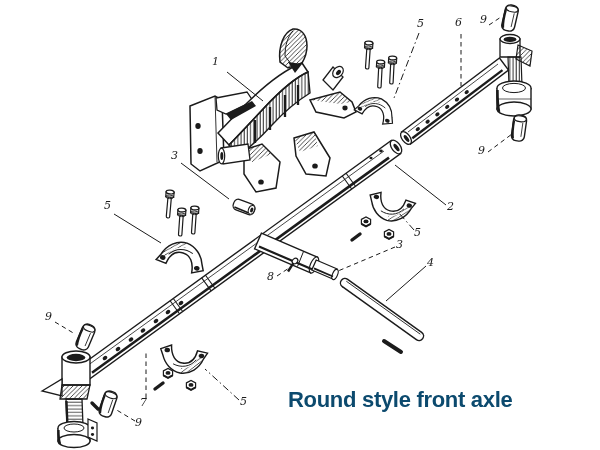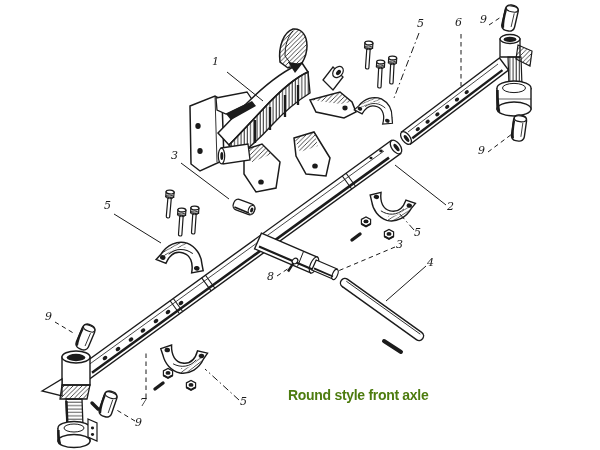--- a/index.html
+++ b/index.html
@@ -7,22 +7,22 @@
     position:relative;width:600px;height:450px;background:#ffffff;overflow:hidden;
     font-family:"DejaVu Serif", serif;
   }
   .stage svg{position:absolute;left:0;top:0;}
   .co{
     position:absolute;font:italic 11px/1 "DejaVu Serif", serif;color:#1b1b1b;
     user-select:none;
   }
   .caption{
     position:absolute;left:288px;top:387px;width:250px;
-    font-family:"Liberation Sans", sans-serif;font-weight:bold;font-size:14px;
-    letter-spacing:-0.3px;color:#4d7c0f;white-space:nowrap;
+    font-family:"Liberation Sans", sans-serif;font-weight:bold;font-size:22px;
+    letter-spacing:-0.3px;color:#0c4a6e;white-space:nowrap;
   }
 </style>
 </head>
 <body>
 
 <div class="stage">
 
 <svg width="600" height="450" viewBox="0 0 600 450">
   <defs>
     <pattern id="hv" width="3.2" height="6" patternUnits="userSpaceOnUse">

